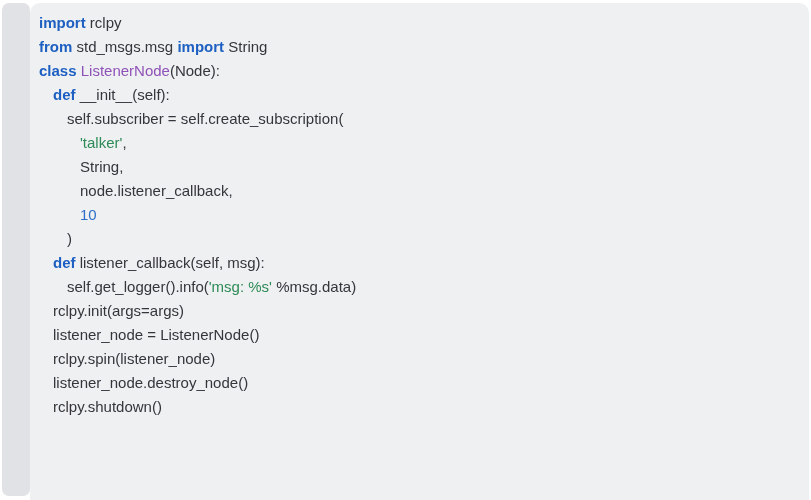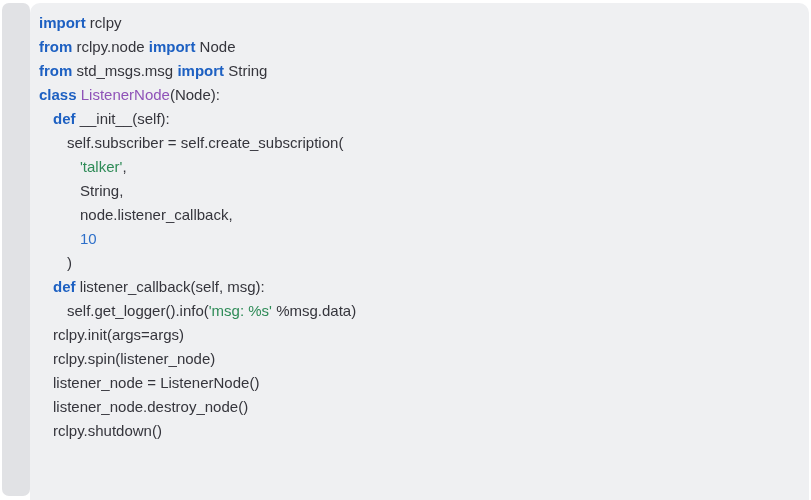--- a/index.html
+++ b/index.html
@@ -52,31 +52,30 @@
   .tok-class    { color: var(--class, #8f52b8); }
   .tok-literal  { color: var(--literal, #2d6fc9); }
 </style>
 </head>
 <body>
 
 <div class="stage">
   <div class="gutter-bar"></div>
   <div class="code-panel">
       <div class="code-line indent-0"><span class="tok-keyword">import</span><span class="tok-default"> rclpy</span></div>
-      <div class="code-line indent-0"><span class="tok-keyword">from</span><span class="tok-default"> rclpy.node </span><span class="tok-keyword">import</span><span class="tok-default"> Node</span></div>
       <div class="code-line indent-0"><span class="tok-keyword">from</span><span class="tok-default"> std_msgs.msg </span><span class="tok-keyword">import</span><span class="tok-default"> String</span></div>
       <div class="code-line indent-0"><span class="tok-keyword">class</span><span class="tok-default"> </span><span class="tok-class">ListenerNode</span><span class="tok-default">(Node):</span></div>
       <div class="code-line indent-1"><span class="tok-keyword">def</span><span class="tok-default"> __init__(self):</span></div>
       <div class="code-line indent-2"><span class="tok-default">self.subscriber = self.create_subscription(</span></div>
       <div class="code-line indent-3"><span class="tok-string">'talker'</span><span class="tok-default">,</span></div>
       <div class="code-line indent-3"><span class="tok-default">String,</span></div>
       <div class="code-line indent-3"><span class="tok-default">node.listener_callback,</span></div>
       <div class="code-line indent-3"><span class="tok-literal">10</span></div>
       <div class="code-line indent-2"><span class="tok-default">)</span></div>
       <div class="code-line indent-1"><span class="tok-keyword">def</span><span class="tok-default"> listener_callback(self, msg):</span></div>
       <div class="code-line indent-2"><span class="tok-default">self.get_logger().info(</span><span class="tok-string">'msg: %s'</span><span class="tok-default"> %msg.data)</span></div>
       <div class="code-line indent-1"><span class="tok-default">rclpy.init(args=args)</span></div>
+      <div class="code-line indent-1"><span class="tok-default">listener_node = ListenerNode()</span></div>
       <div class="code-line indent-1"><span class="tok-default">rclpy.spin(listener_node)</span></div>
-      <div class="code-line indent-1"><span class="tok-default">listener_node = ListenerNode()</span></div>
       <div class="code-line indent-1"><span class="tok-default">listener_node.destroy_node()</span></div>
       <div class="code-line indent-1"><span class="tok-default">rclpy.shutdown()</span></div>
     </div>
 </div>
 
 </body></html>

